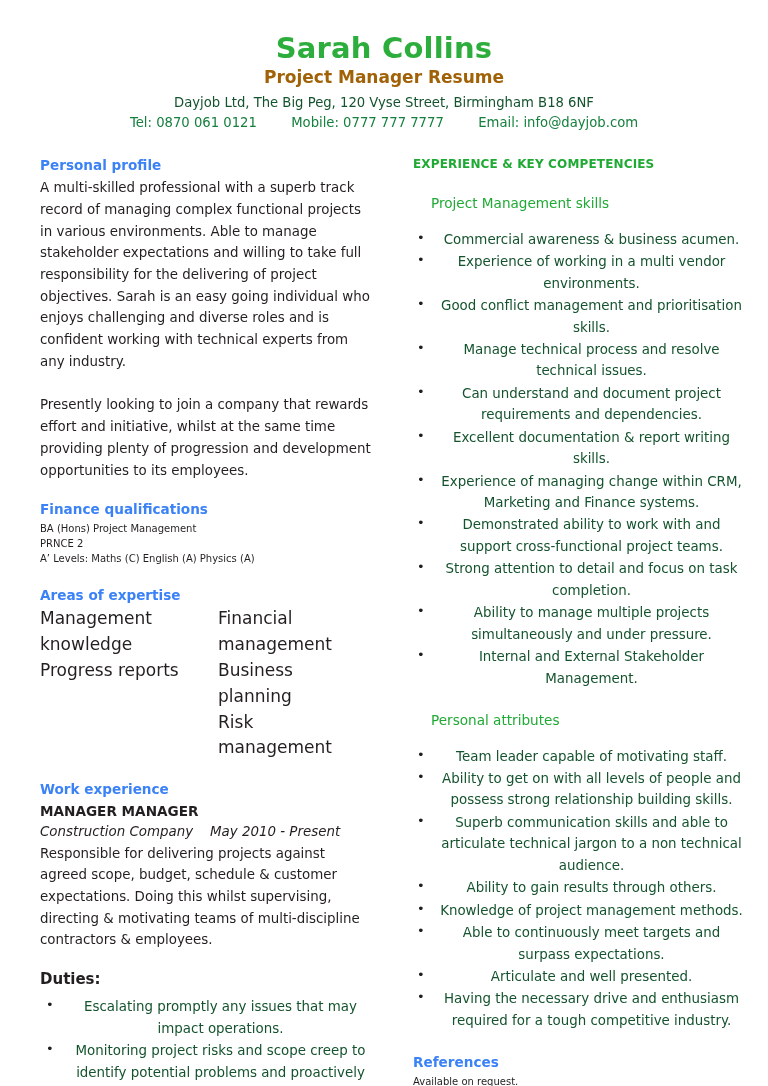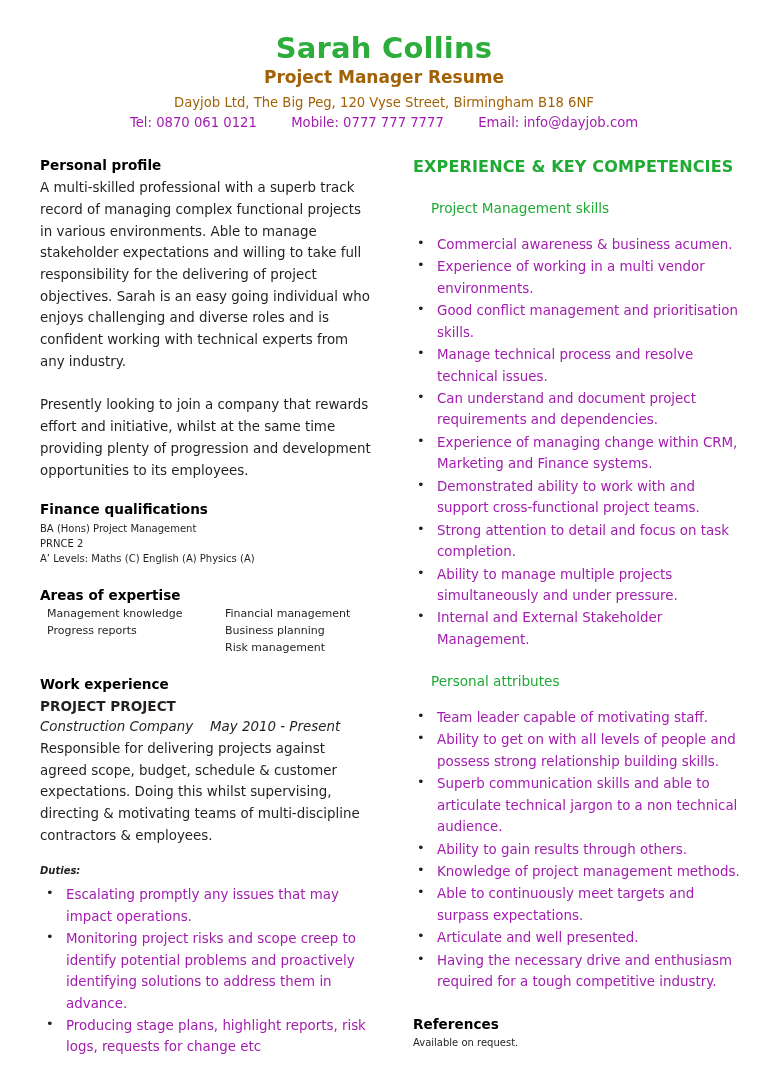--- a/index.html
+++ b/index.html
@@ -37,57 +37,57 @@
   }
   .doc-title {
     font-size: 17px;
     font-weight: bold;
     color: #a16207;
     margin-top: 4px;
     line-height: 1.15;
   }
   .addr-line {
     font-size: 13.2px;
-    color: #a16207;
+    color: #14532d;
     margin-top: 6px;
     line-height: 1.35;
   }
   .contact-line {
     font-size: 13.2px;
-    color: #a21caf;
+    color: #15803d;
     margin-top: 2px;
     line-height: 1.35;
   }
   .contact-line .ci { display: inline-block; }
   .contact-line .gap-a { width: 26px; display: inline-block; }
   .contact-line .gap-b { width: 26px; display: inline-block; }
 
   
   .columns {
     display: flex;
     margin-top: 26px;
     padding: 0 22px 0 40px;
     box-sizing: border-box;
     align-items: flex-start;
   }
   .col-left  { width: 335px; flex: 0 0 335px; }
   .col-gap   { width: 38px;  flex: 0 0 38px; }
   .col-right { width: 333px; flex: 0 0 333px; }
 
   .sec-head {
-    color: #000000;
+    color: #3b82f6;
     font-weight: bold;
     font-size: 13.6px;
     line-height: 1.3;
     margin-bottom: 2px;
   }
   .sec-head-caps {
     color: #1faa34;
     font-weight: bold;
-    font-size: 16px;
+    font-size: 12px;
     letter-spacing: 0.15px;
     line-height: 1.3;
   }
   .sub-head {
     color: #1faa34;
     font-weight: normal;
     font-size: 13.6px;
     line-height: 1.3;
     margin-left: 18px;
   }
@@ -110,50 +110,49 @@
   }
   .job-meta {
     font-size: 13.4px;
     font-style: italic;
     color: #231f20;
     line-height: 1.6;
     display: flex;
   }
   .job-meta .employer { width: 170px; flex: 0 0 170px; }
   .duties-head {
-    font-size: 10px;
-    font-weight: bold;
-    font-style: italic;
+    font-size: 15px;
+    font-weight: bold;
     color: #231f20;
     line-height: 1.4;
   }
 
   
   .exp-grid {
     display: flex;
-    font-size: 11px;
+    font-size: 17px;
     line-height: 1.52;
-    justify-content: flex-end;
   }
   .exp-col { width: 178px; flex: 0 0 178px; }
   .exp-col.second { width: 150px; flex: 0 0 150px; }
 
   
   ul.bullets {
     list-style: none;
     margin: 0;
     padding: 0;
   }
   ul.bullets li {
     position: relative;
     padding-left: 26px;
     font-size: 13.4px;
     line-height: 1.6;
     margin-bottom: 1px;
-    color: #a21caf;
+    color: #14532d;
+    text-align: center;
   }
   ul.bullets li::before {
     content: "\2022";
     position: absolute;
     left: 6px;
     top: -1px;
     font-size: 13px;
     color: #231f20;
   }
   ul.bullets.right-list li { padding-left: 24px; }
@@ -210,21 +209,21 @@
         <div class="exp-col second">
           <div>Financial management</div>
           <div>Business planning</div>
           <div>Risk management</div>
         </div>
       </div>
 
       <div class="sp-20"></div>
 
       <div class="sec-head">Work experience</div>
-      <div class="job-title">PROJECT PROJECT</div>
+      <div class="job-title">MANAGER MANAGER</div>
       <div class="job-meta">
         <span class="employer">Construction Company</span>
         <span>May 2010 - Present</span>
       </div>
       <p class="body-text">Responsible for delivering projects against agreed scope, budget, schedule &amp; customer expectations. Doing this whilst supervising, directing &amp; motivating teams of multi-discipline contractors &amp; employees.</p>
 
       <div class="sp-18"></div>
 
       <div class="duties-head">Duties:</div>
       <div class="sp-6"></div>
@@ -247,20 +246,21 @@
       <div class="sub-head">Project Management skills</div>
 
       <div class="sp-16"></div>
 
       <ul class="bullets right-list">
         <li>Commercial awareness &amp; business acumen.</li>
         <li>Experience of working in a multi vendor environments.</li>
         <li>Good conflict management and prioritisation skills.</li>
         <li>Manage technical process and resolve technical issues.</li>
         <li>Can understand and document project requirements and dependencies.</li>
+        <li>Excellent documentation &amp; report writing skills.</li>
         <li>Experience of managing change within CRM, Marketing and Finance systems.</li>
         <li>Demonstrated ability to work with and support cross-functional project teams.</li>
         <li>Strong attention to detail and focus on task completion.</li>
         <li>Ability to manage multiple projects simultaneously and under pressure.</li>
         <li>Internal and External Stakeholder Management.</li>
       </ul>
 
       <div class="sp-22"></div>
 
       <div class="sub-head">Personal attributes</div>

